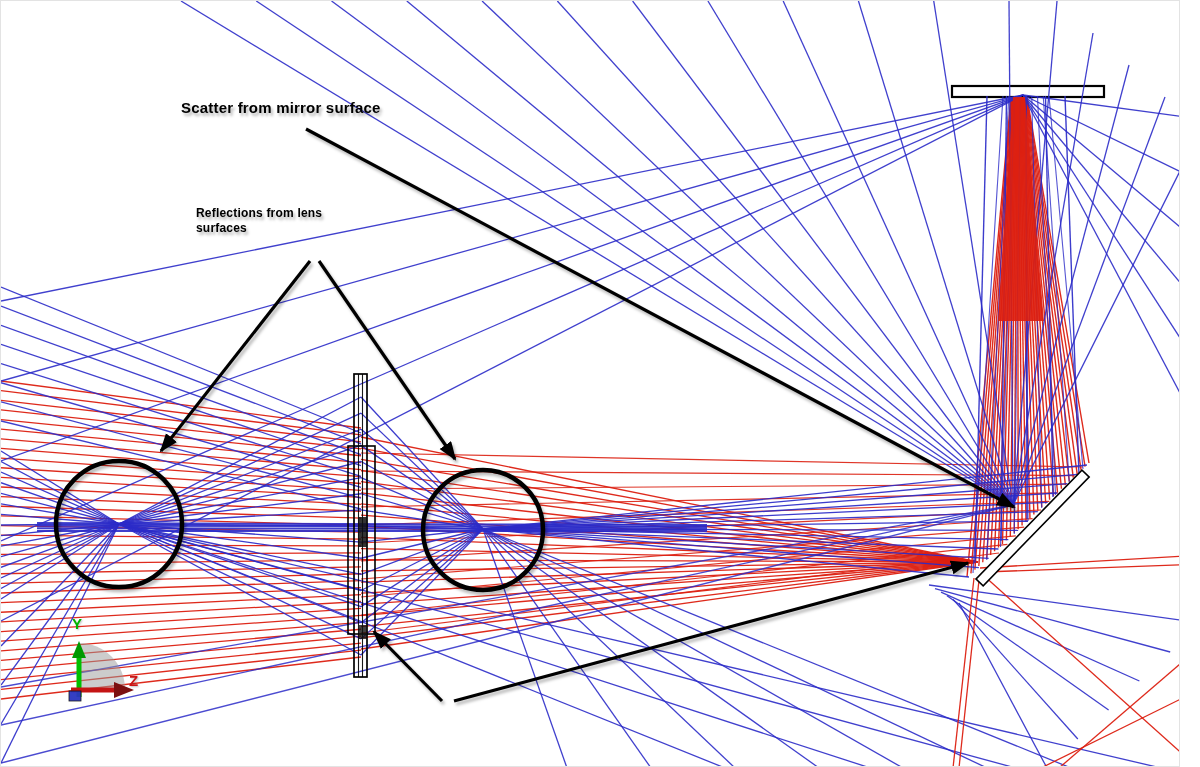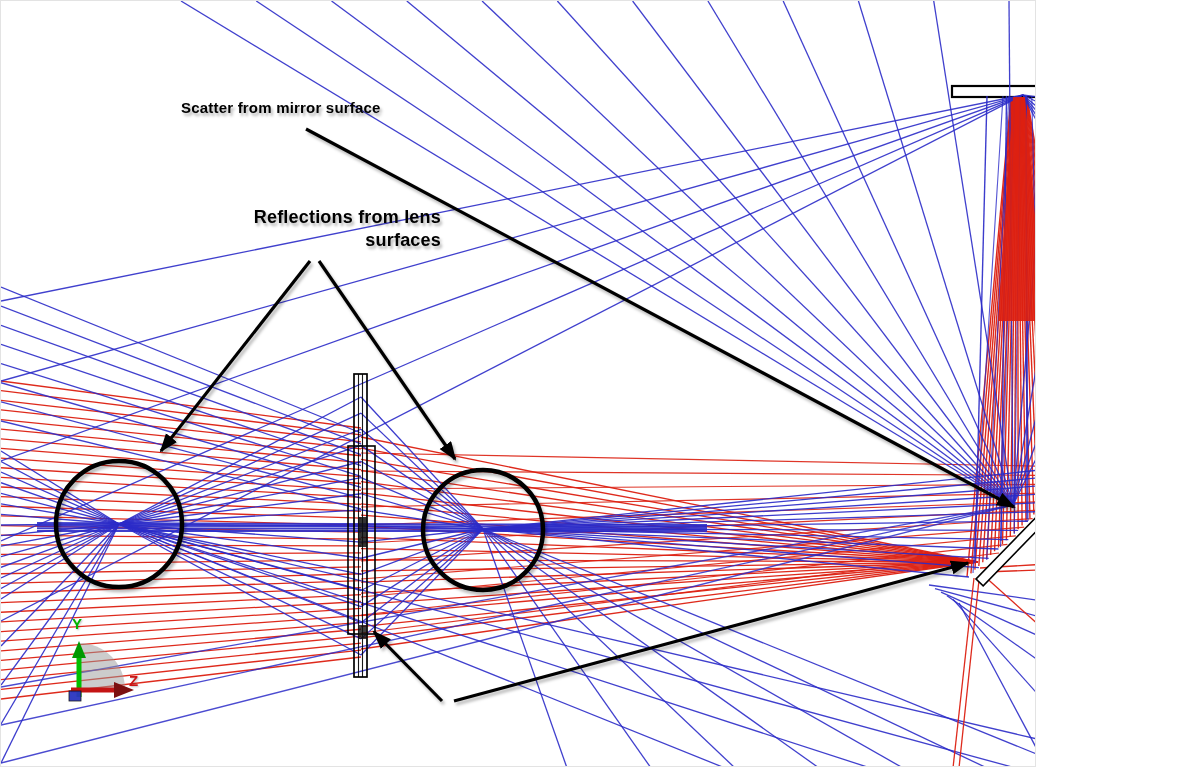--- a/index.html
+++ b/index.html
@@ -1,28 +1,28 @@
 <!DOCTYPE html>
 <html><head>
 <meta charset="utf-8">
 <style>
   html,body{margin:0;padding:0;background:#ffffff;}
   #stage{
-    position:relative;width:1036px;height:767px;background:#ffffff;
+    position:relative;width:1180px;height:767px;background:#ffffff;
     overflow:hidden;border:1px solid #e3e3e3;box-sizing:border-box;
     font-family:"Liberation Sans", sans-serif;
   }
   #diagram-svg{position:absolute;left:0;top:0;}
   .anno-label{
     position:absolute;color:#000;font-weight:bold;white-space:pre;
     text-shadow:2px 3px 3px rgba(0,0,0,0.30);
     letter-spacing:0.2px;line-height:1.25;
   }
   #scatter-label{left:180px;top:98px;font-size:15px;}
-  #reflections-label{left:195px;top:205px;width:245px;text-align:right;font-size:18px;}
+  #reflections-label{left:195px;top:205px;width:245px;text-align:left;font-size:12px;}
   #absorption-label{left:323px;top:703px;font-size:18px;}
   .axis-label{position:absolute;font-weight:bold;font-size:15px;text-shadow:1px 1px 2px rgba(0,0,0,0.25);}
   #axis-y-label{left:71px;top:614px;}
   #axis-z-label{left:128px;top:671px;}
 </style>
 </head>
 <body>
 
 <div id="stage">
   <svg id="diagram-svg" width="1200" height="767" viewBox="0 0 1200 767">

